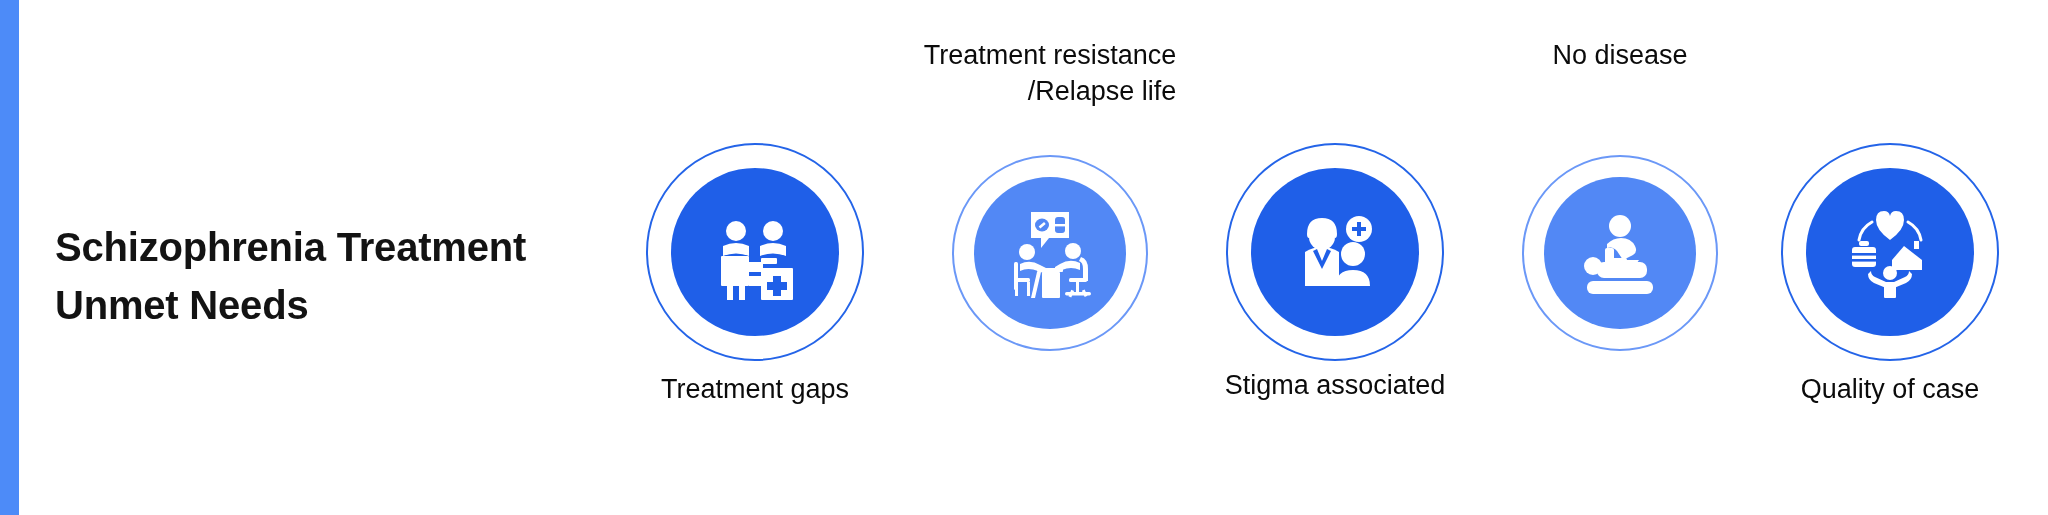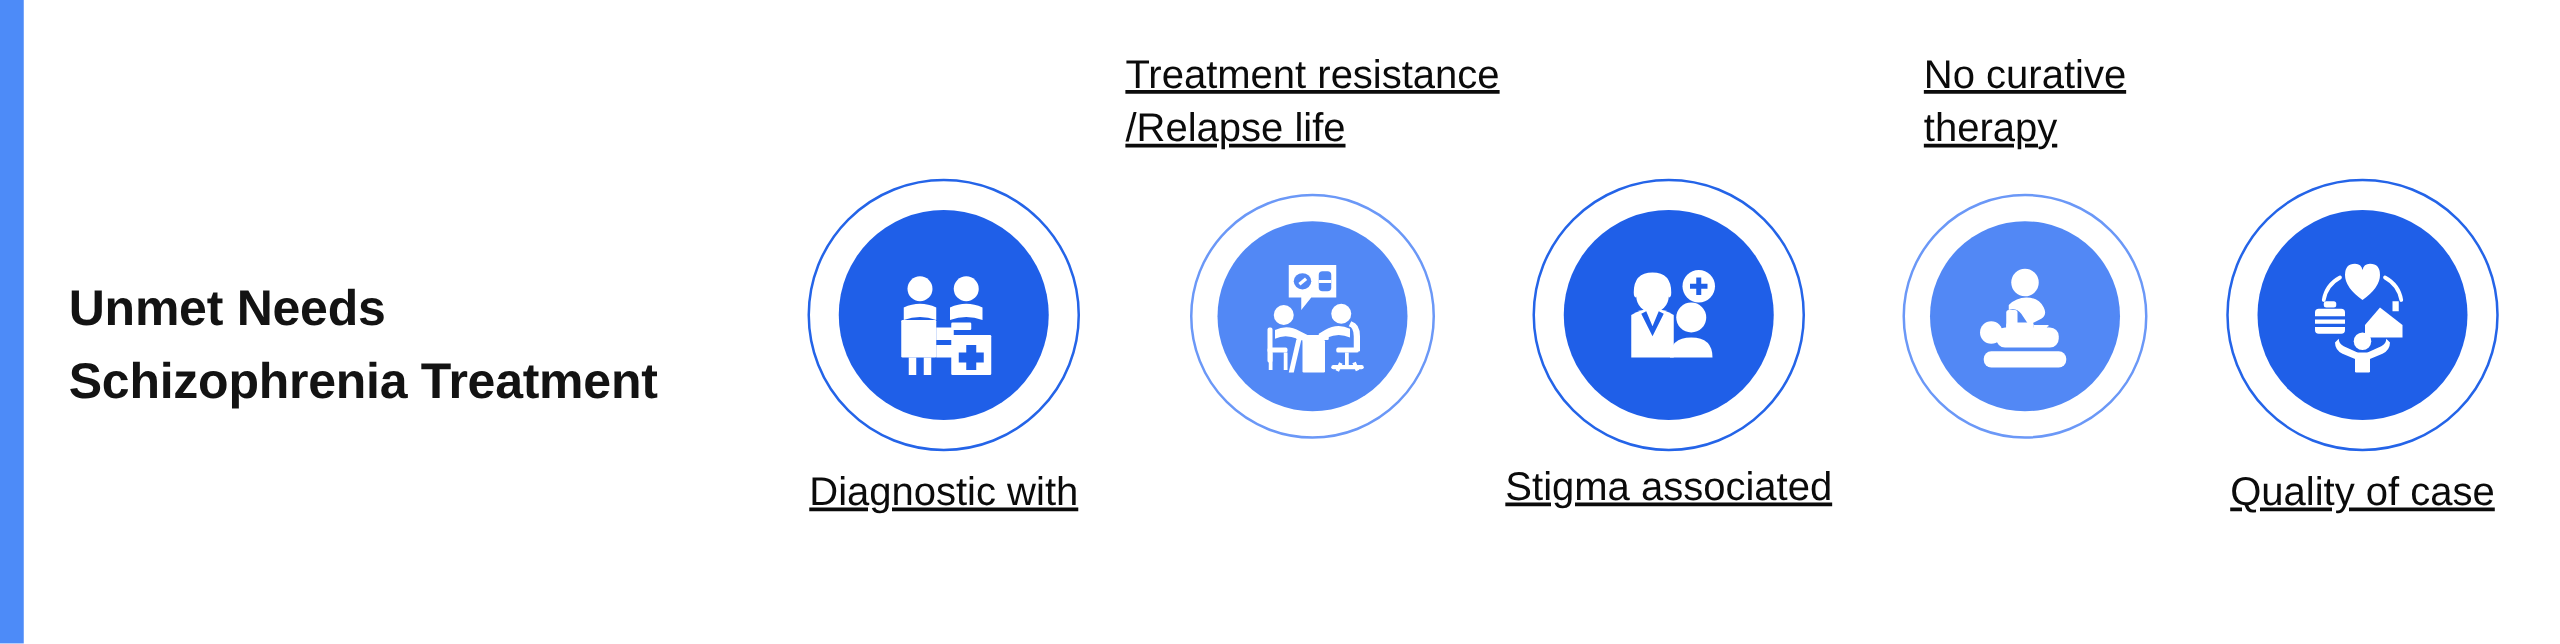--- a/index.html
+++ b/index.html
@@ -73,42 +73,41 @@
     align-items: center;
     justify-content: center;
   }
   .inner-disc svg { display: block; }
 
   
   .cap {
     position: absolute;
     left: 50%;
     transform: translateX(-50%);
-    text-align: left;
-    font-size: 32px;
+    text-align: right;
+    font-size: 27px;
     line-height: 1.33;
     color: #0b0b0b;
     white-space: nowrap;
     font-weight: normal;
-    text-decoration: underline;
   }
   .cap .cline { display: block; }
   .cap-above { }
   .cap-below { }
 </style>
 </head>
 <body>
 
 <div id="slide">
 
   <div id="accent-bar"></div>
 
   <div id="title">
+    <span class="tline">Schizophrenia Treatment</span>
     <span class="tline">Unmet Needs</span>
-    <span class="tline">Schizophrenia Treatment</span>
   </div>
 
   <div class="node" style="left:640px; width:230px;">
     <div class="ring-wrap" style="top:143px; width:218px; height:218px;">
       <div class="outer-ring" style="width:218px; height:218px; border:2px solid #2464e8;"></div>
       <div class="inner-disc" style="left:25px; top:25px; width:168px; height:168px; background:#1f5fe8;">
         <span>
           <svg width="104" height="104" viewBox="0 0 104 104" aria-hidden="true">
             <g fill="#ffffff">
 
@@ -131,21 +130,21 @@
 
               <rect x="58" y="68" width="32" height="32" rx="1"></rect>
 
               <path d="M70 76 h8 v6 h6 v8 h-6 v6 h-8 v-6 h-6 v-8 h6 z" fill="#1f5fe8"></path>
             </g>
           </svg>
         </span>
       </div>
     </div>
     <div class="cap cap-below" style="top:372px;">
-      <span class="cline">Diagnostic with</span>
+      <span class="cline">Treatment gaps</span>
     </div>
   </div>
 
   <div class="node" style="left:940px; width:220px;">
     <div class="cap cap-above" style="top:38px;">
       <span class="cline">Treatment resistance</span>
       <span class="cline">/Relapse life</span>
     </div>
     <div class="ring-wrap" style="top:155px; width:196px; height:196px;">
       <div class="outer-ring" style="width:196px; height:196px; border:2px solid #6b98f7;"></div>
@@ -219,22 +218,21 @@
         </span>
       </div>
     </div>
     <div class="cap cap-below" style="top:368px;">
       <span class="cline">Stigma associated</span>
     </div>
   </div>
 
   <div class="node" style="left:1510px; width:220px;">
     <div class="cap cap-above" style="top:38px;">
-      <span class="cline">No curative</span>
-      <span class="cline">therapy</span>
+      <span class="cline">No disease</span>
     </div>
     <div class="ring-wrap" style="top:155px; width:196px; height:196px;">
       <div class="outer-ring" style="width:196px; height:196px; border:2px solid #6b98f7;"></div>
       <div class="inner-disc" style="left:22px; top:22px; width:152px; height:152px; background:#5288f5;">
         <span>
           <svg width="98" height="98" viewBox="0 0 98 98" aria-hidden="true">
             <g fill="#ffffff">
 
               <circle cx="49" cy="22" r="11"></circle>
 

